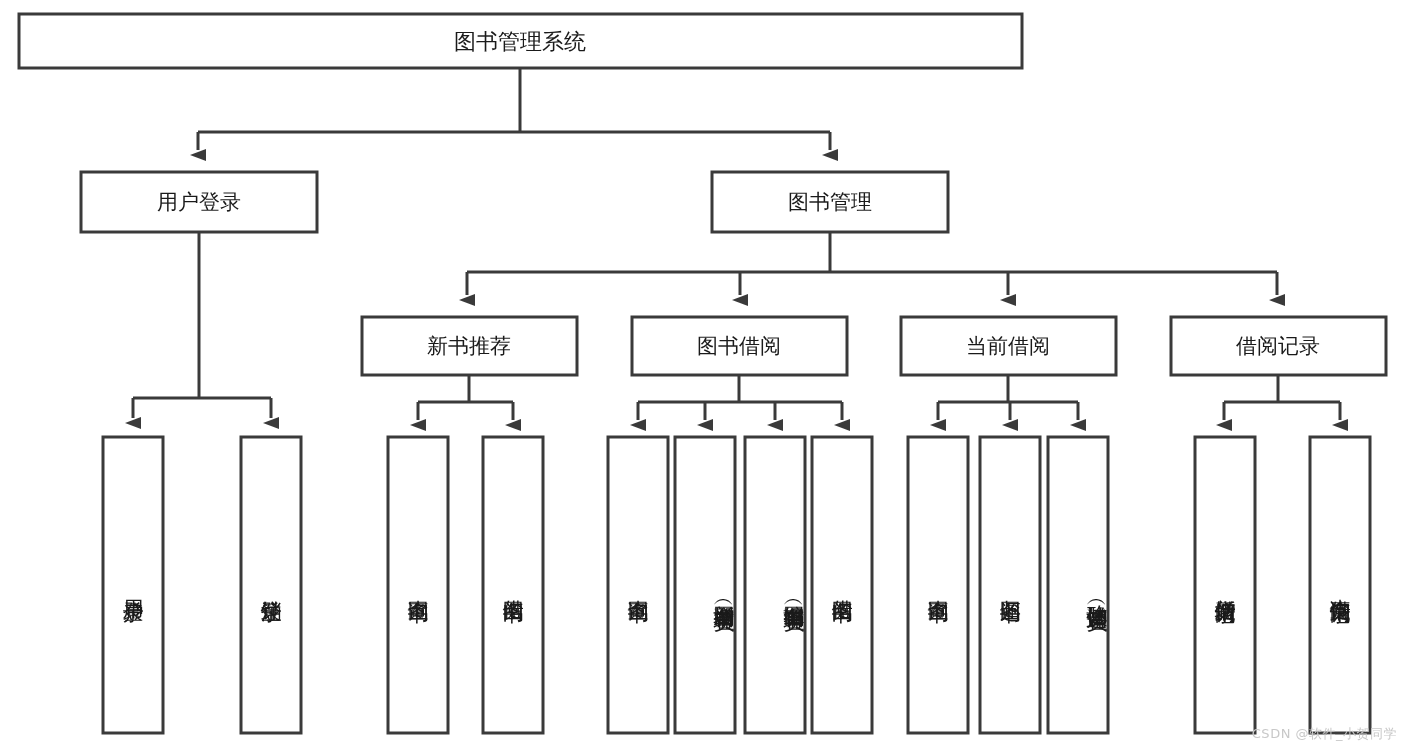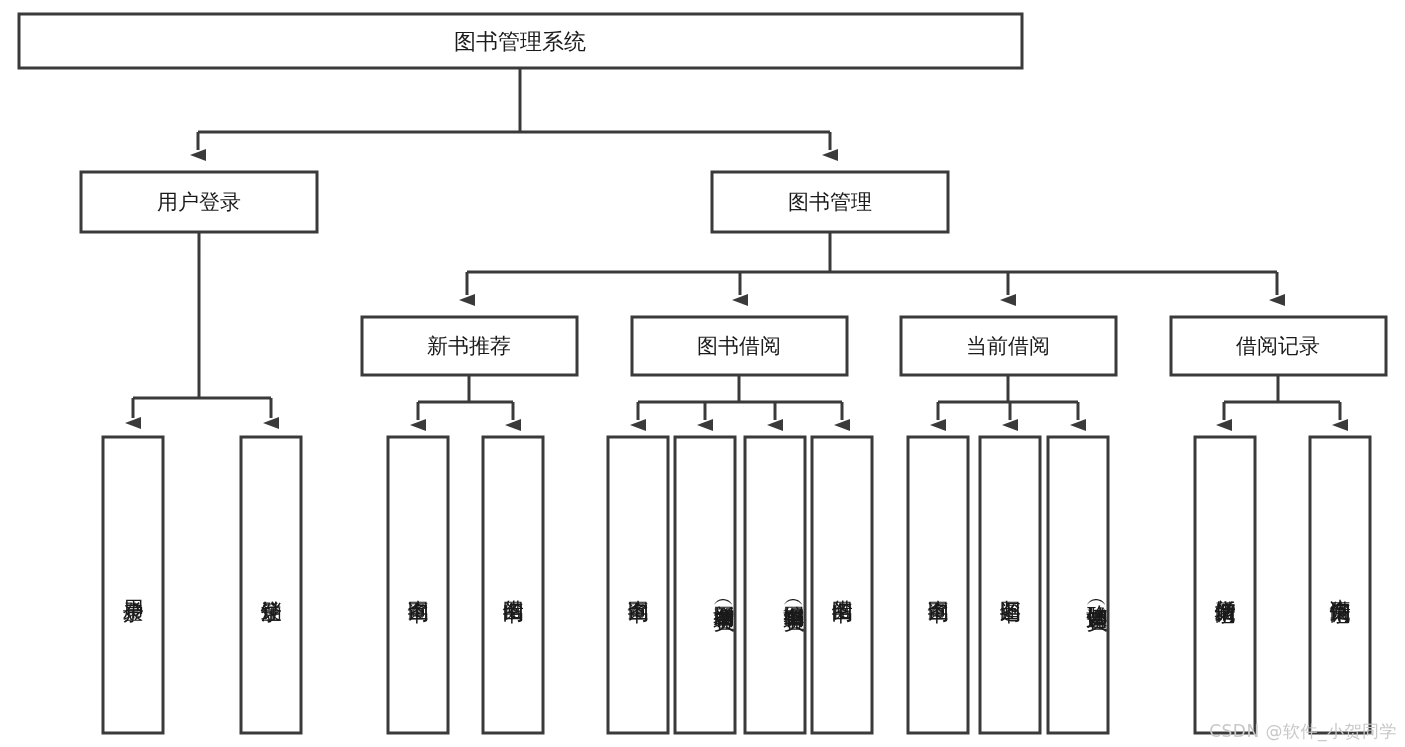--- a/index.html
+++ b/index.html
@@ -5,21 +5,21 @@
   html,body{margin:0;padding:0;background:#ffffff;}
   body{font-family:"DejaVu Sans","Liberation Sans",sans-serif;}
   #stage{position:relative;width:1405px;height:747px;background:#ffffff;overflow:hidden;border-radius:26px;}
   #diagram{position:absolute;left:0;top:0;width:1405px;height:747px;}
   .node-rect{fill:#ffffff;stroke:#3a3a3a;stroke-width:3;}
   .connector{stroke:#3a3a3a;stroke-width:3;fill:none;}
   .arrow-head{fill:#3a3a3a;stroke:none;}
   .node-label{fill:#1a1a1a;font-family:"DejaVu Sans","Liberation Sans",sans-serif;font-size:21px;text-anchor:middle;dominant-baseline:middle;}
   .node-label-root{font-size:22px;}
   .vlabel{position:absolute;writing-mode:vertical-rl;text-orientation:upright;font-family:"DejaVu Sans","Liberation Sans",sans-serif;font-size:21px;color:#1a1a1a;line-height:1.06;letter-spacing:1px;text-align:center;pointer-events:none;white-space:nowrap;}
-  .watermark{position:absolute;right:8px;bottom:4px;color:#c8c8c8;font-size:17px;font-family:"DejaVu Sans","Liberation Sans",sans-serif;letter-spacing:.5px;}
+  .watermark{position:absolute;right:8px;bottom:4px;color:#c8c8c8;font-size:13px;font-family:"DejaVu Sans","Liberation Sans",sans-serif;letter-spacing:.5px;}
 </style>
 </head>
 <body>
 
 <div id="stage">
 
   <svg id="diagram" viewBox="0 0 1405 747">
     <defs>
       <marker id="ah" markerWidth="12" markerHeight="16" refX="1" refY="8" orient="auto" markerUnits="userSpaceOnUse">
         <polygon class="arrow-head" points="0,0 12,0 6,16"></polygon>

